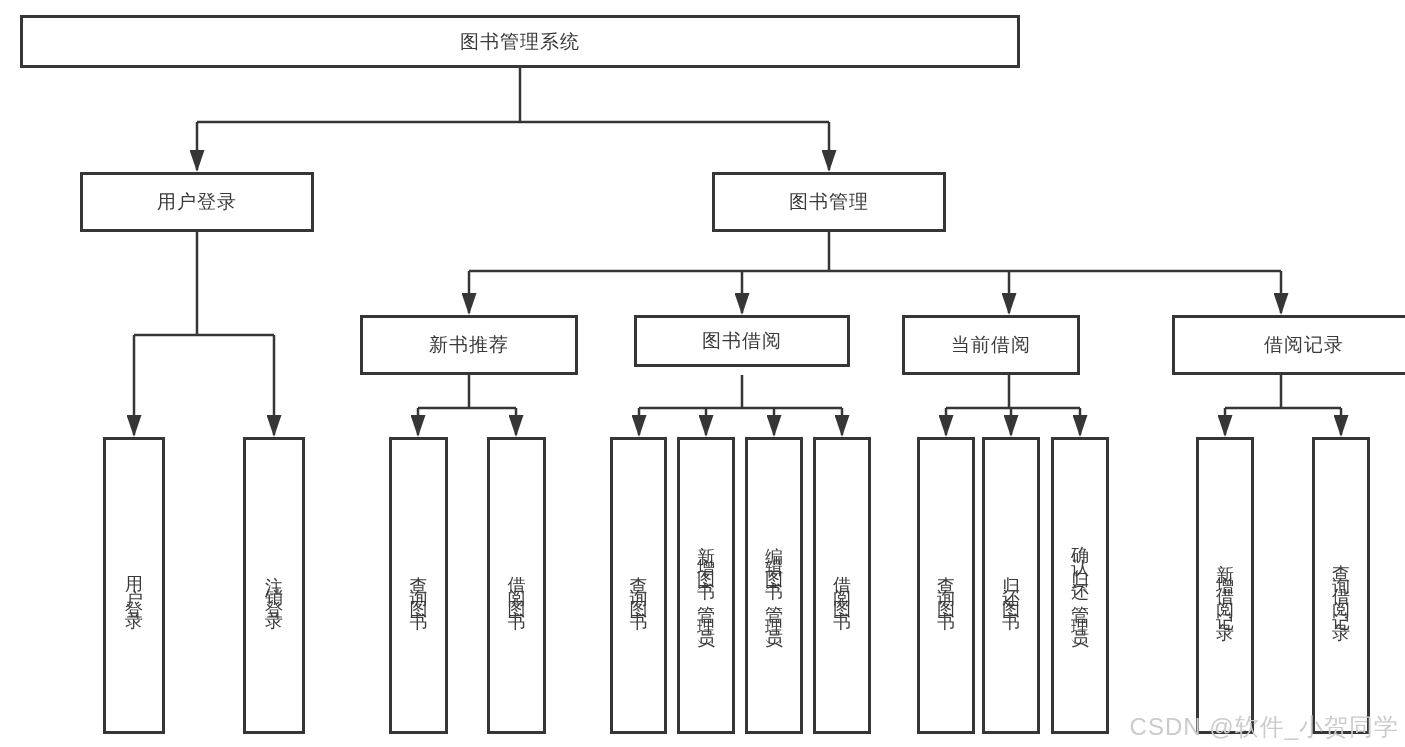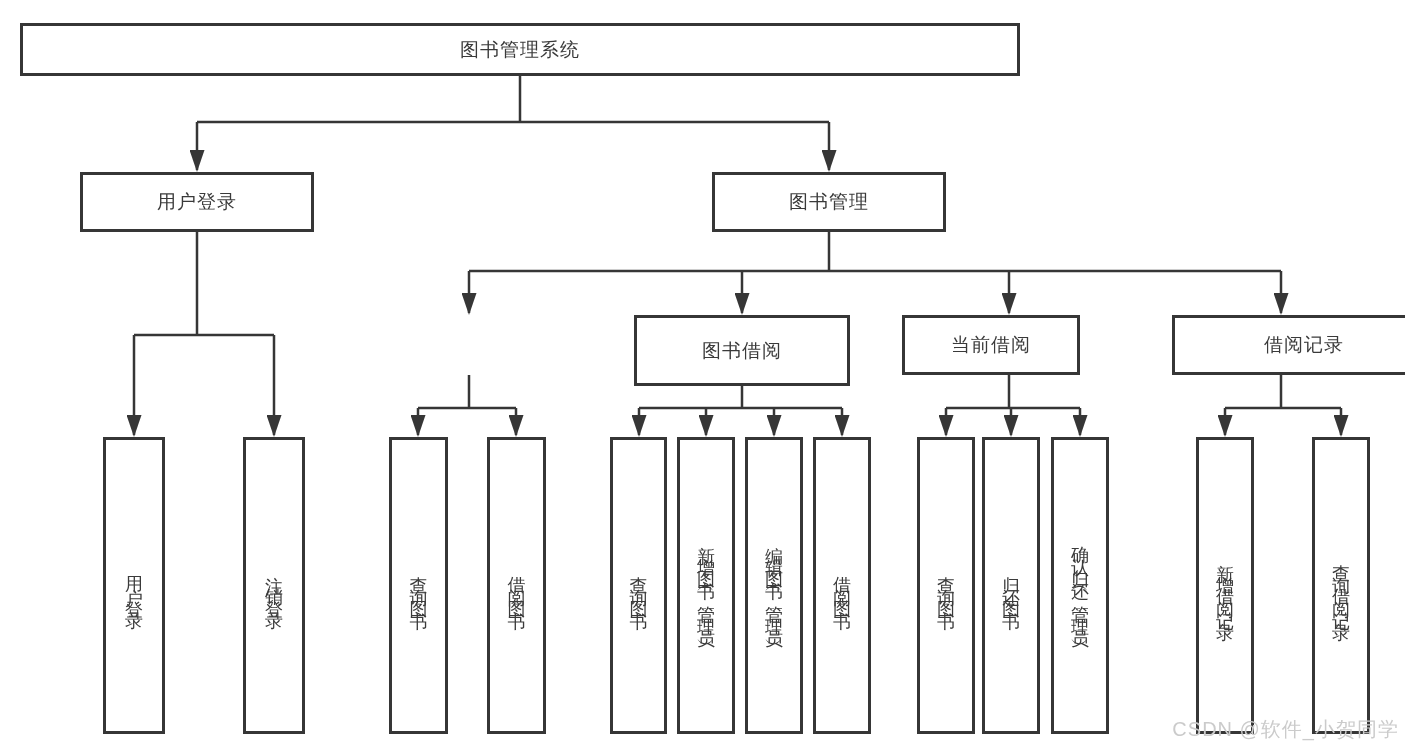--- a/index.html
+++ b/index.html
@@ -28,21 +28,21 @@
     font-size:18px;
     letter-spacing:12px;
     line-height:1;
     color:#3a3a3a;
   }
   #wires{position:absolute;left:0;top:0;z-index:0;}
   .watermark{
     position:absolute;
     right:6px;
     bottom:4px;
-    font-size:20px;
+    font-size:24px;
     color:#cbcbcb;
     letter-spacing:1px;
     z-index:5;
     white-space:nowrap;
   }
 </style>
 </head>
 <body>
 
 <div id="canvas">
@@ -84,32 +84,35 @@
       <line x1="774" y1="408" x2="774" y2="435" marker-end="url(#arw)"></line>
       <line x1="842" y1="408" x2="842" y2="435" marker-end="url(#arw)"></line>
       <line x1="946" y1="408" x2="946" y2="435" marker-end="url(#arw)"></line>
       <line x1="1011" y1="408" x2="1011" y2="435" marker-end="url(#arw)"></line>
       <line x1="1080" y1="408" x2="1080" y2="435" marker-end="url(#arw)"></line>
       <line x1="1225" y1="408" x2="1225" y2="435" marker-end="url(#arw)"></line>
       <line x1="1341" y1="408" x2="1341" y2="435" marker-end="url(#arw)"></line>
     </g>
   </svg>
 
-  <div class="node hnode" style="left:20px;top:15px;width:1000px;height:53px;margin-top:8px;">
+  <div class="node hnode" style="left:20px;top:15px;width:1000px;height:53px;">
     <span>图书管理系统</span>
   </div>
 
   <div class="node hnode" style="left:80px;top:172px;width:234px;height:60px;">
     <span>用户登录</span>
   </div>
   <div class="node hnode" style="left:712px;top:172px;width:234px;height:60px;">
     <span>图书管理</span>
   </div>
 
-  <div class="node hnode" style="left:634px;top:315px;width:216px;height:71px;">
+  <div class="node hnode" style="left:360px;top:315px;width:218px;height:60px;">
+    <span>新书推荐</span>
+  </div>
+  <div class="node hnode" style="left:634px;top:315px;width:216px;height:52px;">
     <span>图书借阅</span>
   </div>
   <div class="node hnode" style="left:902px;top:315px;width:178px;height:60px;">
     <span>当前借阅</span>
   </div>
   <div class="node hnode" style="left:1172px;top:315px;width:264px;height:60px;">
     <span>借阅记录</span>
   </div>
 
   <div class="node leaf" style="left:103px;top:437px;width:62px;height:297px;">

